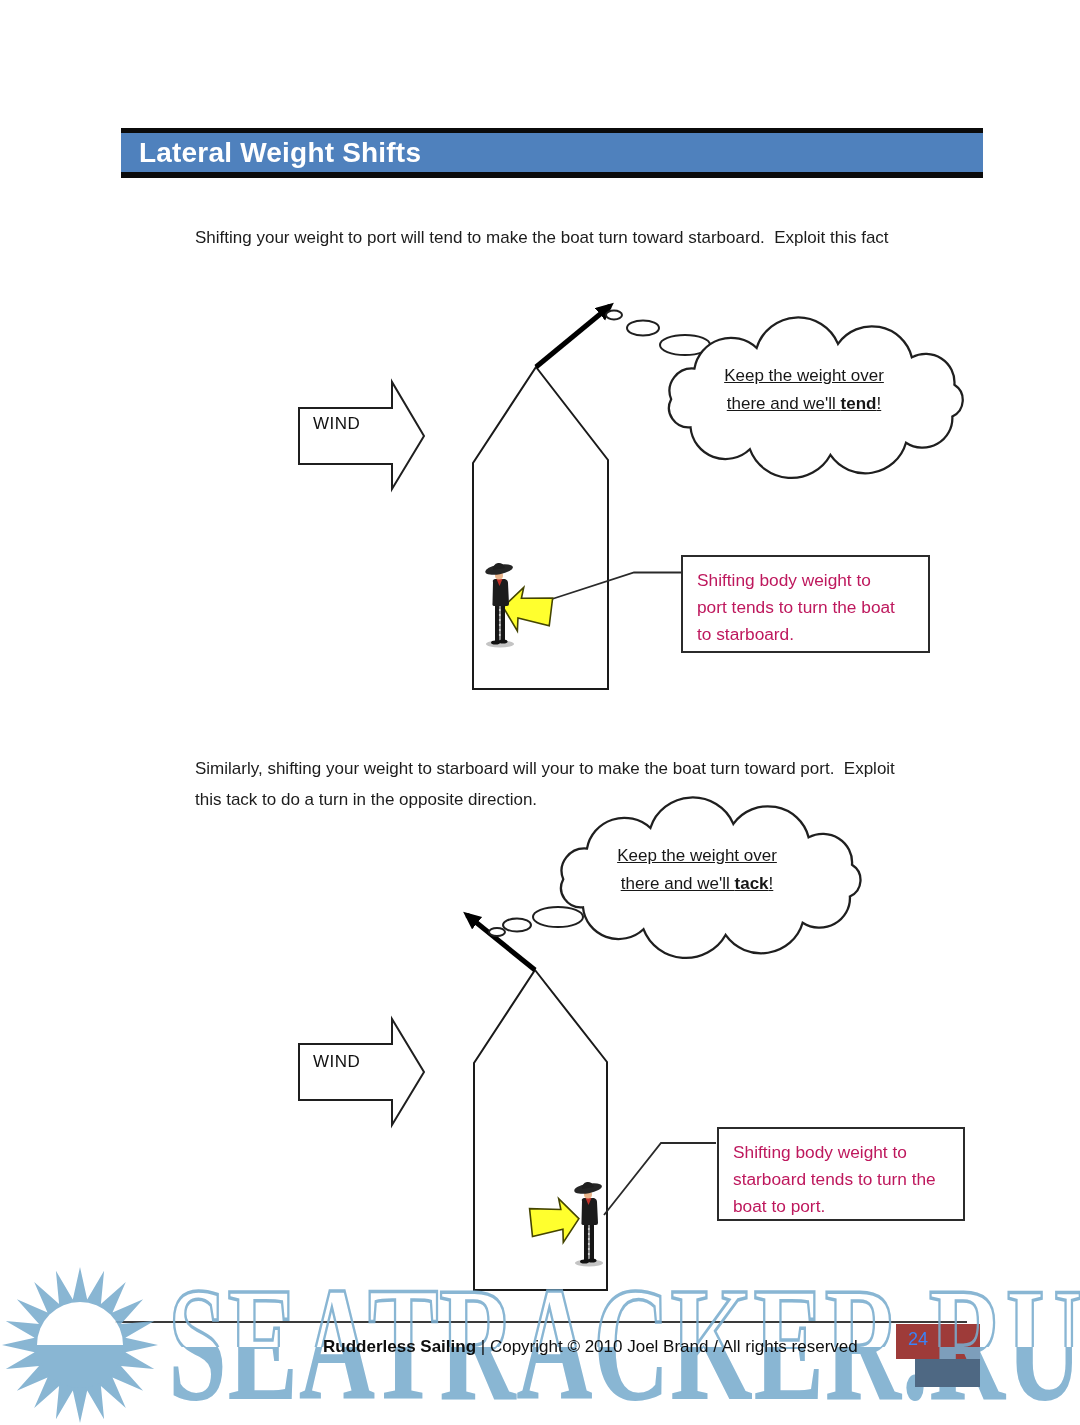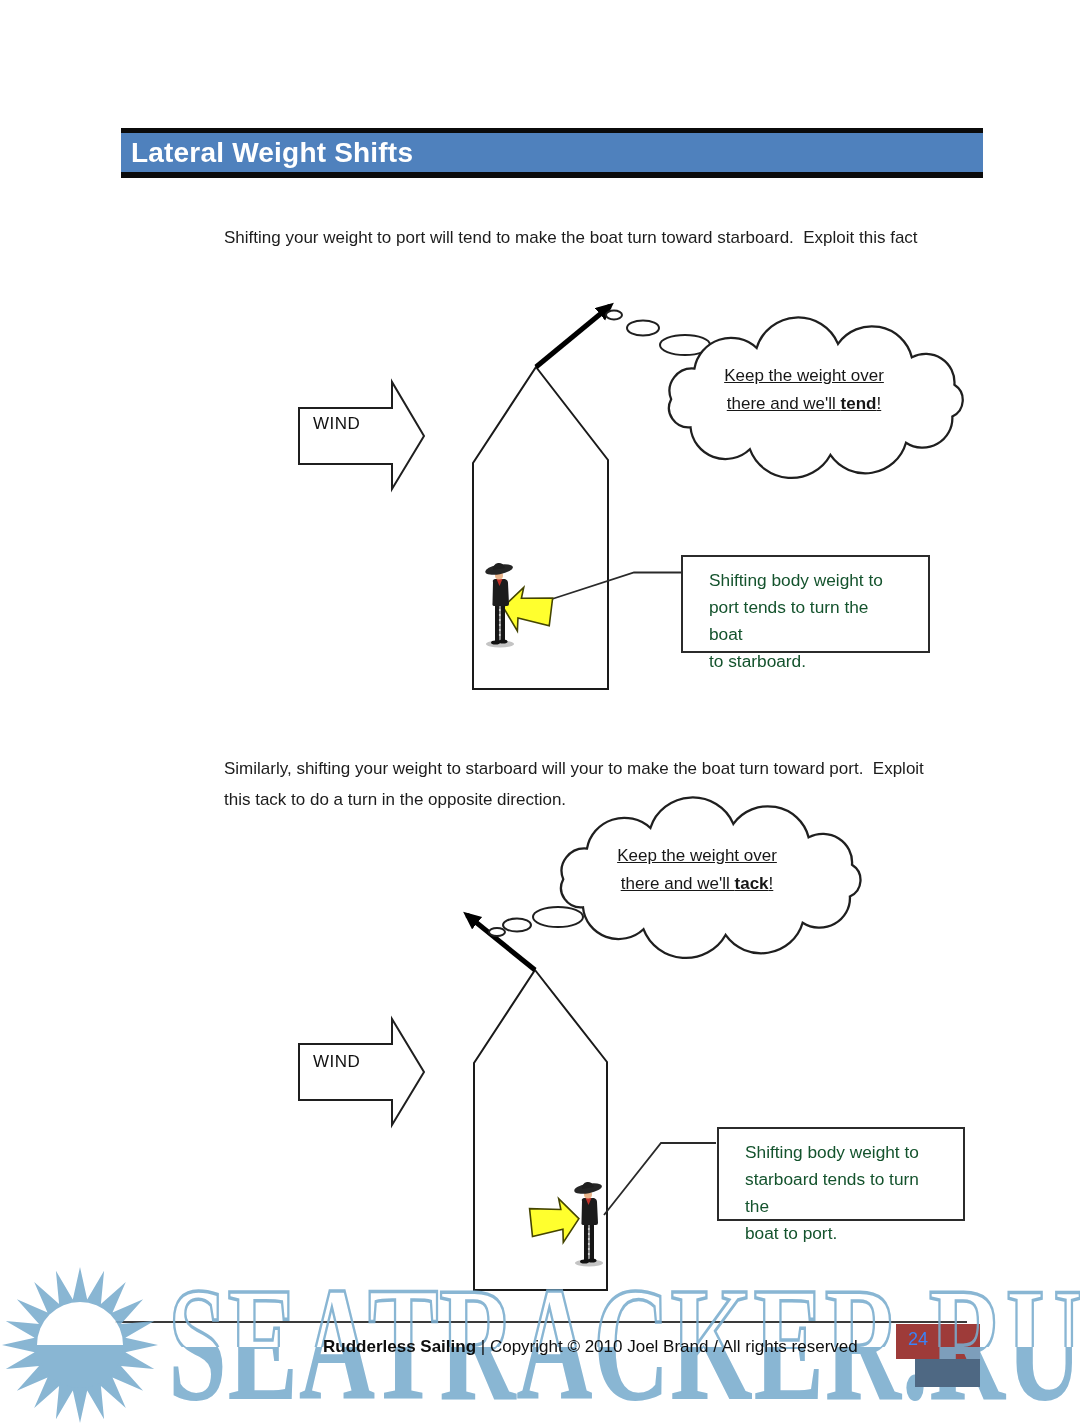--- a/index.html
+++ b/index.html
@@ -3,41 +3,41 @@
 <meta charset="utf-8">
 <style>
   html,body{margin:0;padding:0;background:#e9e9e9;}
   .page{position:relative;width:1080px;height:1425px;background:#ffffff;overflow:hidden;
         font-family:"Liberation Sans",sans-serif;color:#1f1f1f;}
   
   .hdr{position:absolute;left:121px;top:128px;width:862px;height:39px;
        background:var(--header_blue,#4F81BD);
        border-top:5px solid #0b0b0b;border-bottom:6px solid #0b0b0b;
        display:flex;align-items:center;}
-  .hdr .title{font-size:28px;font-weight:bold;color:#fff;padding-left:10px;letter-spacing:.2px;}
+  .hdr .title{font-size:28px;font-weight:bold;color:#fff;padding-left:18px;letter-spacing:.2px;}
   
-  .para{position:absolute;left:195px;width:790px;font-size:17px;line-height:31px;color:#1c1c1c;margin-left:29px;}
+  .para{position:absolute;left:195px;width:790px;font-size:17px;line-height:31px;color:#1c1c1c;}
   .para div{white-space:pre;}
   #para1{top:222px;}
   #para2{top:753px;}
   
   .diag{position:absolute;left:0;top:0;z-index:2;}
   .boat{fill:#fff;stroke:#1a1a1a;stroke-width:2;}
   .windarrow{fill:#fff;stroke:#1f1f1f;stroke-width:2;}
   .cloud{fill:#fff;stroke:#1f1f1f;stroke-width:2.2;}
   .bub{fill:#fff;stroke:#1f1f1f;stroke-width:2;}
   .mast{stroke:#000;stroke-width:5;}
   .conn{stroke:#2a2a2a;stroke-width:1.8;fill:none;}
   .yellowArrow{fill:var(--arrow_yellow,#FFFF2E);stroke:#454500;stroke-width:1.6;}
   
   .windlabel{position:absolute;z-index:3;font-size:17px;letter-spacing:.5px;color:#111;}
   .cloudtext{position:absolute;z-index:3;width:250px;text-align:center;
              font-size:17px;line-height:27.5px;color:#171717;text-decoration:underline;}
   .callout{position:absolute;z-index:3;background:#fff;border:2px solid #2b2b2b;
-           font-size:17.3px;line-height:27px;color:#14532d;padding:10px 26px;box-sizing:border-box;}
+           font-size:17.3px;line-height:27px;color:#be185d;padding:10px 14px;box-sizing:border-box;}
   
   .footrule{position:absolute;left:115px;top:1321px;width:852px;height:2px;background:#3a3a3a;z-index:1;}
   .pgbox{position:absolute;left:896px;top:1324px;width:84px;height:35px;
          background:var(--page_box_red,#9E3B39);z-index:4;}
   .slatebox{position:absolute;left:915px;top:1359px;width:65px;height:28px;
             background:var(--footer_slate,#4E6883);z-index:6;}
   .pgnum{position:absolute;left:908px;top:1329px;width:40px;color:#3b82f6;font-size:18px;z-index:7;}
   .foottext{position:absolute;left:323px;top:1337px;font-size:17px;color:#0e0e0e;z-index:7;white-space:pre;}
   .foottext .b{font-weight:bold;margin-top:32px;}
   

